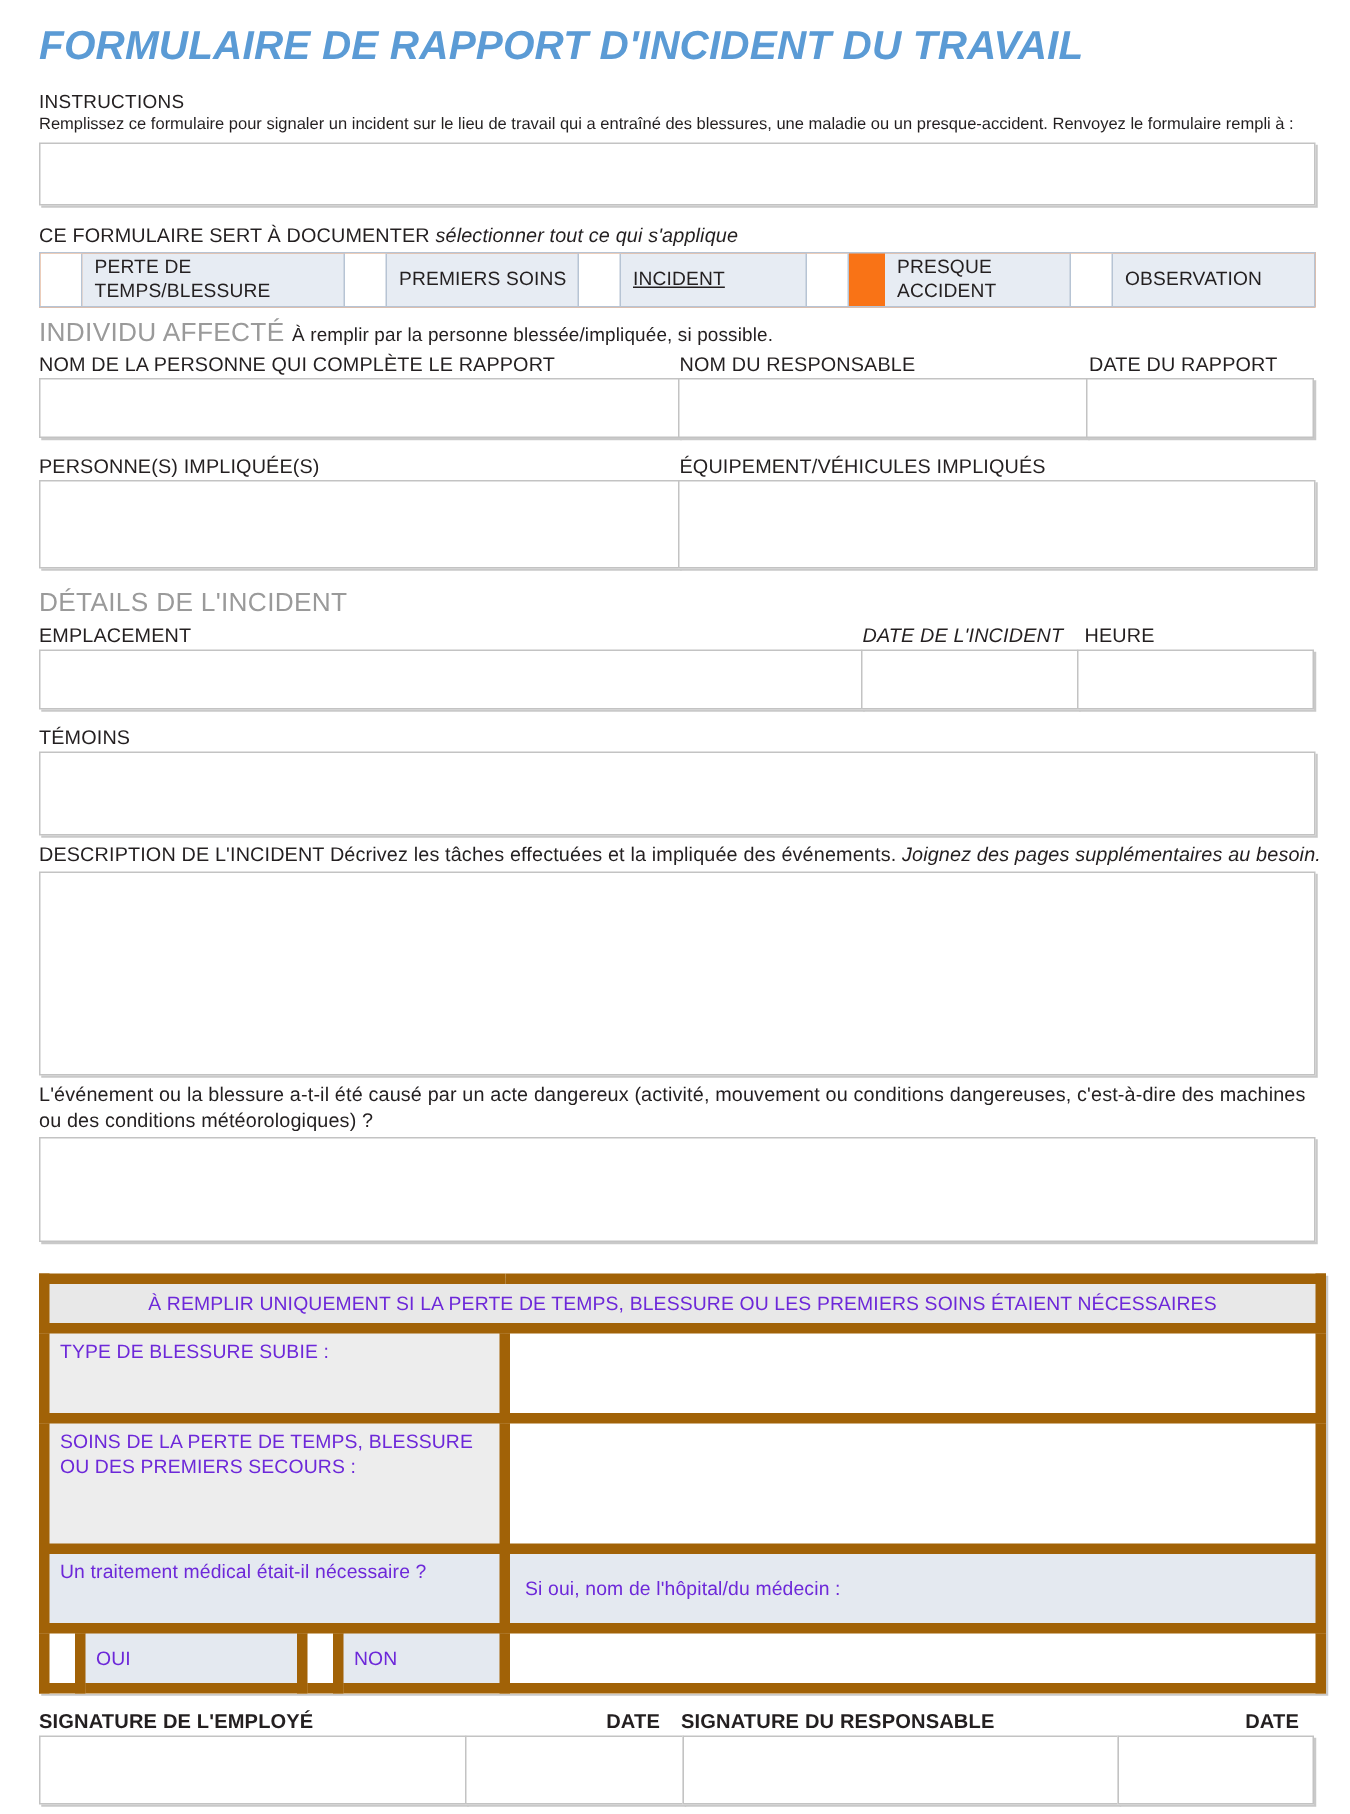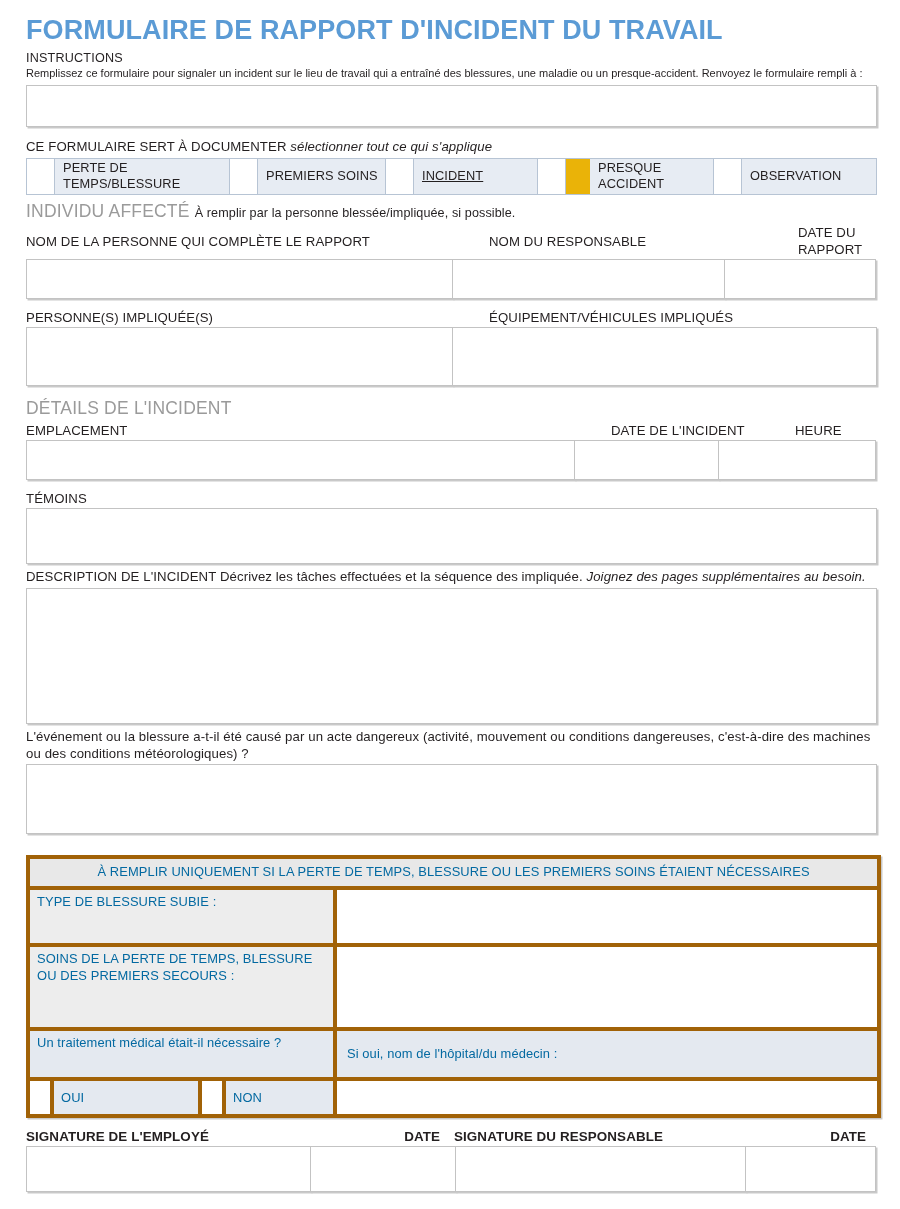--- a/index.html
+++ b/index.html
@@ -22,21 +22,22 @@
     padding: 12px 22px 0 26px;
   }
 
   
   .form-title {
     font-size: 27px;
     font-weight: bold;
     letter-spacing: 0.1px;
     color: #5b9bd5;
     line-height: 1.05;
-    margin: 4px 0 7px 0;
+    margin: 4px 0 17px 0;
+    font-style: italic;
   }
 
   
   .label {
     font-size: 13.2px;
     line-height: 1.28;
     color: #231f20;
     letter-spacing: 0.1px;
   }
   .instr-head {
@@ -71,33 +72,32 @@
     box-sizing: border-box;
   }
   .row {
     display: flex;
     gap: 0;
   }
 
   
   .labels-row {
     display: flex;
-    align-items: center;
-    gap: 36px;
+    align-items: flex-end;
   }
 
   
   .chk-strip {
     display: flex;
     border: 1px solid #b7c4d4;
     box-sizing: border-box;
     width: 851px;
     height: 37px;
     margin-top: 2px;
-    background: #eab308;
+    background: #f97316;
   }
   .chk-box {
     width: 28px;
     background: #ffffff;
     border-right: 1px solid #b7c4d4;
     box-sizing: border-box;
     flex: 0 0 28px;
   }
   .chk-label {
     background: #e7ecf3;
@@ -114,27 +114,27 @@
   .chk-label.last { border-right: none; }
 
   
   .lt {
     width: 851px;
     border-collapse: collapse;
     table-layout: fixed;
     box-shadow: 1.5px 1.5px 0 0 #c9c9c9;
   }
   .lt td {
-    border: 4px solid #a16207;
+    border: 7px solid #a16207;
     font-size: 12.9px;
     line-height: 1.3;
     letter-spacing: 0.1px;
     vertical-align: top;
     padding: 4px 7px;
-    color: #0369a1;
+    color: #6d28d9;
     background: #ffffff;
   }
   .lt td.hdr {
     background: #e8e8e8;
     text-align: center;
     padding: 5px 4px;
     font-size: 12.9px;
   }
   .lt td.keycell {
     background: #ededed;
@@ -219,35 +219,35 @@
   </div>
   <div class="row">
     <div class="fieldbox" style="width:427px;height:59px;"></div>
     <div class="fieldbox" style="width:425px;height:59px;margin-left:-1px;"></div>
   </div>
 
   <div class="section-head" style="margin-top:12px;">DÉTAILS DE L'INCIDENT</div>
 
   <div class="labels-row" style="margin-top:3px;">
     <div class="label" style="width:549px;">EMPLACEMENT</div>
-    <div class="label" style="width:148px;">DATE DE L'INCIDENT</div>
+    <div class="label" style="width:148px;font-style:italic;">DATE DE L'INCIDENT</div>
     <div class="label" style="flex:1;">HEURE</div>
   </div>
   <div class="row">
     <div class="fieldbox" style="width:549px;height:40px;"></div>
     <div class="fieldbox" style="width:145px;height:40px;margin-left:-1px;"></div>
     <div class="fieldbox" style="width:158px;height:40px;margin-left:-1px;"></div>
   </div>
 
   <div class="label" style="margin-top:11px;">TÉMOINS</div>
   <div class="fieldbox" style="width:851px;height:56px;"></div>
 
   <div class="label" style="margin-top:5px;width:855px;">
     <span>DESCRIPTION DE L'INCIDENT</span>
-    <span>Décrivez les tâches effectuées et la séquence des impliquée.</span>
+    <span>Décrivez les tâches effectuées et la impliquée des événements.</span>
     <span class="italic">Joignez des pages supplémentaires au besoin.</span>
   </div>
   <div class="fieldbox" style="width:851px;height:136px;margin-top:2px;"></div>
 
   <div class="label" style="margin-top:5px;width:855px;">L'événement ou la blessure a-t-il été causé par un acte dangereux (activité, mouvement ou conditions dangereuses, c'est-à-dire des machines ou des conditions météorologiques) ?</div>
   <div class="fieldbox" style="width:851px;height:70px;margin-top:2px;"></div>
 
   <table class="lt" style="margin-top:21px;">
     <colgroup>
       <col style="width:24px;">

